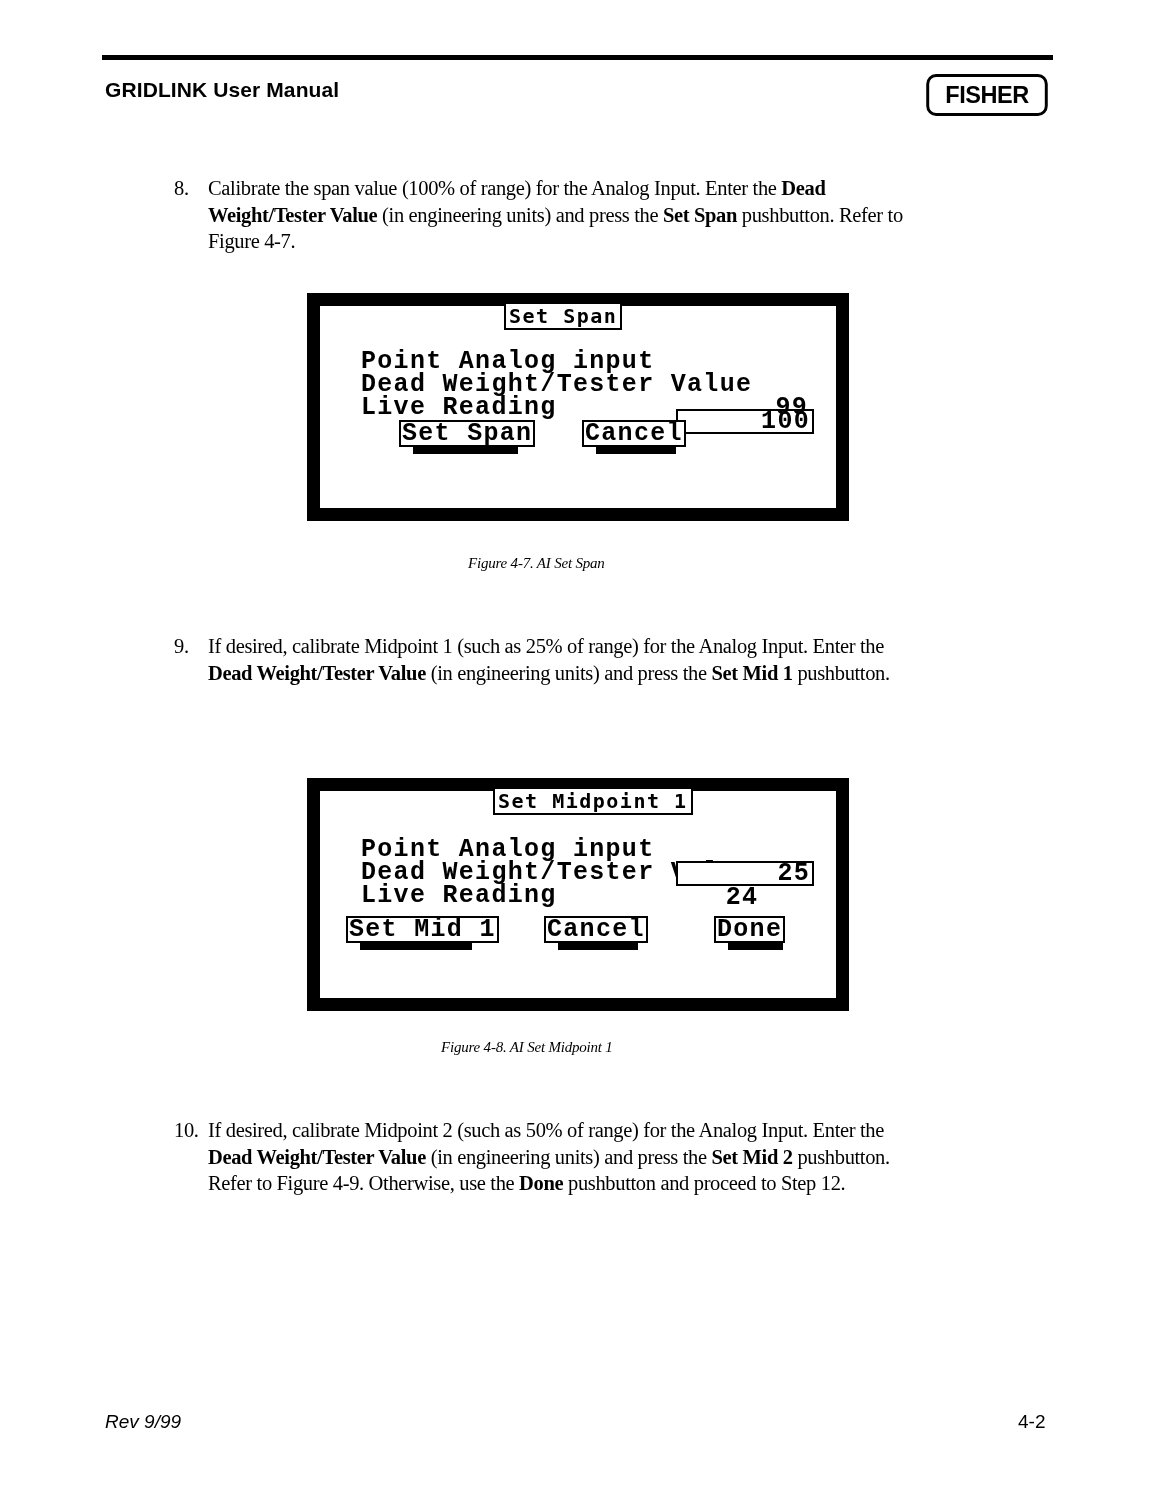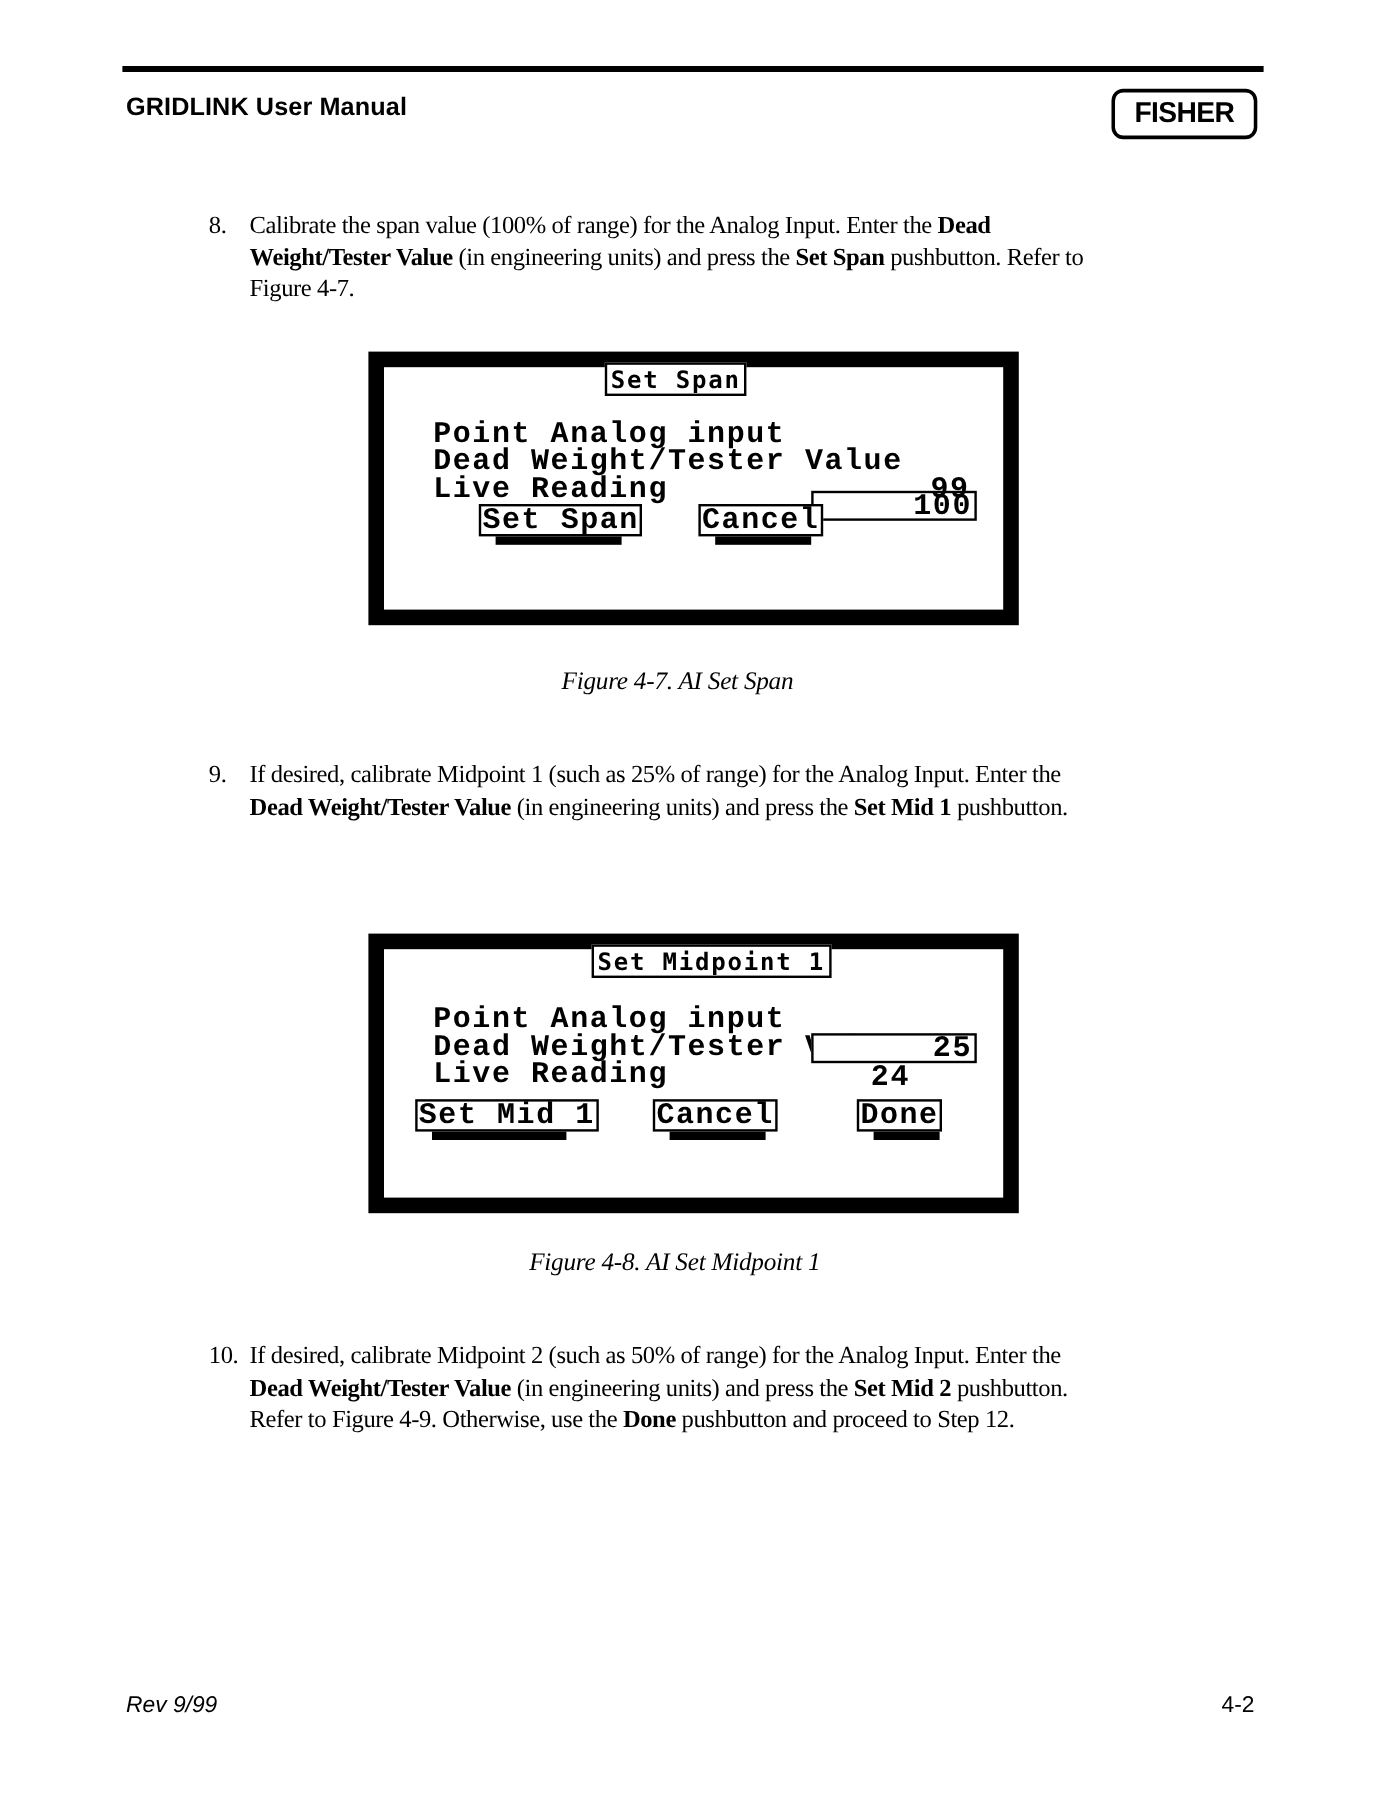--- a/index.html
+++ b/index.html
@@ -7,21 +7,21 @@
 
     .top-rule { position: absolute; left: 102px; top: 55px; width: 951px; height: 5px; background: #000; }
     .doc-title { position: absolute; left: 105px; top: 78px; font-family: "Liberation Sans", sans-serif; font-weight: bold; font-size: 21px; letter-spacing: 0.1px; }
     .logo { position: absolute; left: 925px; top: 74px; width: 124px; height: 42px; border: 3px solid #000; border-radius: 10px; box-sizing: border-box; display: flex; align-items: center; justify-content: center; font-family: "Liberation Sans", sans-serif; font-weight: bold; font-size: 24px; transform: scaleX(0.98); letter-spacing: -0.5px; }
 
     .step { position: absolute; left: 174px; width: 850px; font-family: "Liberation Serif", serif; font-size: 20.5px; line-height: 26.5px; letter-spacing: -0.35px; }
     .step .num { position: absolute; left: 0; top: 0; }
     .step .body { margin-left: 34px; }
     .step b { font-weight: bold; }
 
-    .caption { position: absolute; font-family: "Liberation Serif", serif; font-style: italic; font-size: 21px; letter-spacing: -0.2px; }
+    .caption { position: absolute; font-family: "Liberation Serif", serif; font-style: italic; font-size: 15px; letter-spacing: -0.2px; }
 
     
     .dialog { position: absolute; left: 307px; width: 542px; background: #000; box-sizing: border-box; }
     .dialog .inner { position: absolute; left: 13px; top: 13px; right: 13px; bottom: 13px; background: #fff; }
     .dlg-title { position: absolute; top: -4px; background: #fff; border: 2px solid #000; padding: 0 3px; height: 24px; line-height: 24px; font-family: "DejaVu Sans Mono", monospace; font-weight: bold; font-size: 20px; letter-spacing: 1.5px; white-space: pre; }
     .mono { font-family: Liberation Mono, monospace; font-weight: bold; font-size: 25px; letter-spacing: 1.3px; white-space: pre; }
     .row { position: absolute; left: 41px; height: 23px; line-height: 23px; }
     .value-box { position: absolute; width: 132px; height: 21px; border: 2px solid #000; box-sizing: content-box; background: #fff; text-align: right; line-height: 21px; padding-right: 2px; }
     .reading { position: absolute; width: 132px; text-align: right; line-height: 23px; }
 

